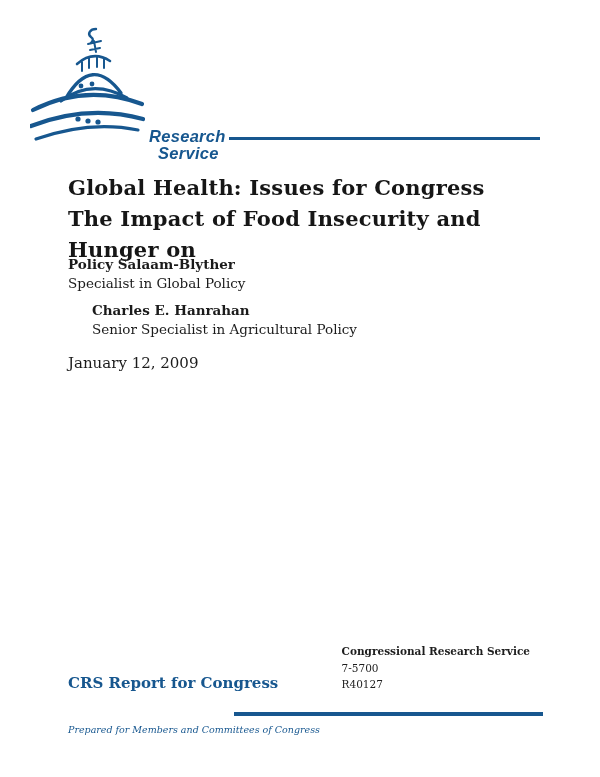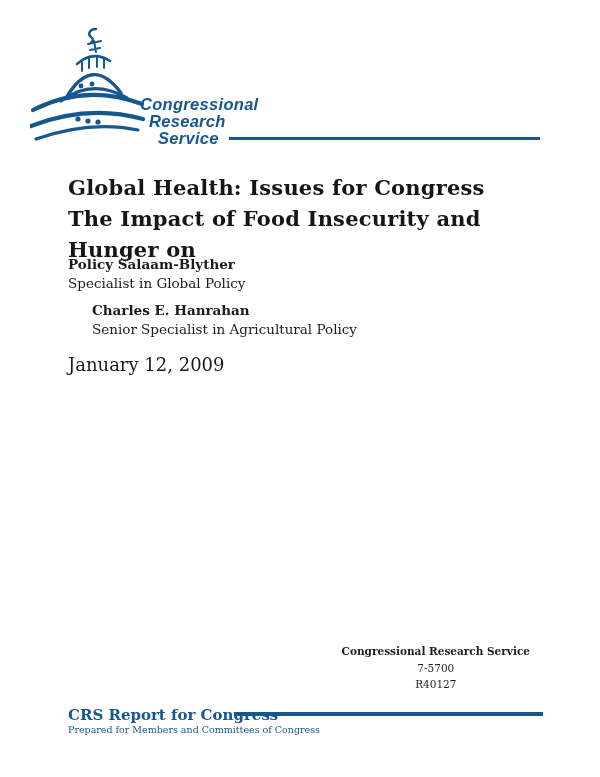--- a/index.html
+++ b/index.html
@@ -20,63 +20,63 @@
     color: var(--accent);
   }
   .wordmark {
     position: absolute; left: 140px; top: 96px;
     font-family: "Liberation Sans", sans-serif;
     font-weight: bold; font-style: italic;
     font-size: 16.5px; line-height: 17px;
     color: var(--accent); letter-spacing: 0.3px;
     white-space: nowrap;
   }
-  .wordmark .wl2 { padding-left: 9px; }
+  .wordmark .wl2 { padding-left: 9px; margin-top: 32px; }
   .wordmark .wl3 { padding-left: 18px; }
   .header-rule {
     position: absolute; left: 229px; top: 137px;
     width: 311px; height: 3px;
     background: var(--accent);
   }
 
   
   .report-title {
     position: absolute; left: 68px; top: 172px;
     width: 500px;
     font-size: 21px; font-weight: bold;
     line-height: 31px; color: #161616;
     letter-spacing: 0.2px;
   }
   .byline { position: absolute; left: 68px; font-size: 13.5px; line-height: 19px; }
   .byline .author-name { font-weight: bold; }
   .byline-1 { top: 255px; }
   .byline-2 { top: 301px; margin-left: 24px; }
-  .report-date { position: absolute; left: 68px; top: 354px; font-size: 18px; }
+  .report-date { position: absolute; left: 68px; top: 354px; font-size: 15px; }
 
   
   .footer-org-block {
     position: absolute; right: 70px; top: 643px;
-    text-align: center;
+    text-align: left;
     font-size: 10.5px; line-height: 16.5px;
     color: #1e1e1e; white-space: nowrap;
   }
   .footer-org-block .org-name { font-weight: bold; }
   .footer-rule {
     position: absolute; left: 234px; top: 712px;
     width: 309px; height: 3.5px;
     background: var(--accent);
   }
   .report-banner {
-    position: absolute; left: 68px; top: 706px;
+    position: absolute; left: 68px; top: 674px;
     font-size: 15px; font-weight: bold;
     color: var(--accent); white-space: nowrap;
   }
   .report-tagline {
     position: absolute; left: 68px; top: 724px;
-    font-size: 9.5px; 
+    font-size: 9.5px; font-style: italic;
     color: var(--accent); white-space: nowrap;
   }
 </style>
 </head>
 <body>
 
 <div class="logo-dome">
   <svg viewBox="0 0 115 120" width="115" height="120" aria-hidden="true">
     <g stroke="currentColor" fill="none" stroke-linecap="round">
 
@@ -100,21 +100,20 @@
       <circle cx="51" cy="60" r="2.4"></circle>
       <circle cx="62" cy="58" r="2.4"></circle>
       <circle cx="48" cy="93" r="2.6"></circle>
       <circle cx="58" cy="95" r="2.6"></circle>
       <circle cx="68" cy="96" r="2.6"></circle>
     </g>
   </svg>
 </div>
 
 <div class="wordmark">
-  <div class="wl1">Congressional</div>
   <div class="wl2">Research</div>
   <div class="wl3">Service</div>
 </div>
 
 <div class="header-rule"></div>
 
 <h1 class="report-title">
   <span style="display:block">Global Health: Issues for Congress</span>
   <span style="display:block">The Impact of Food Insecurity and Hunger on</span>
 </h1>

